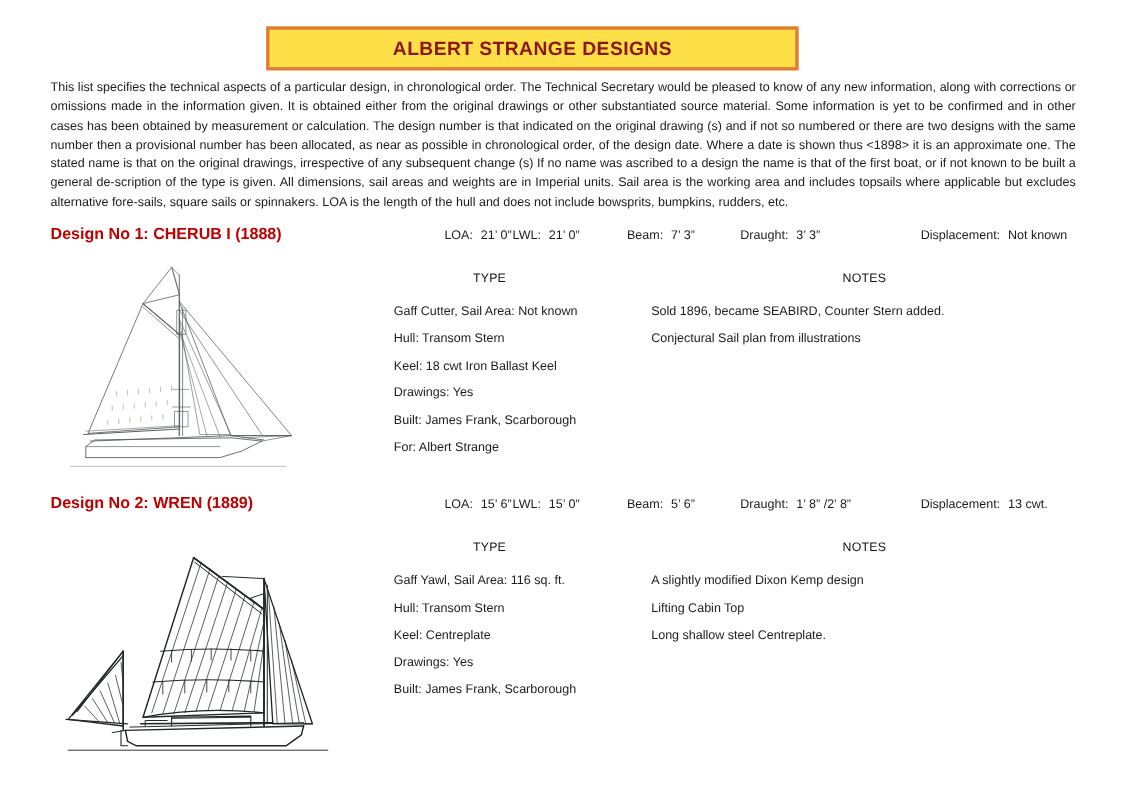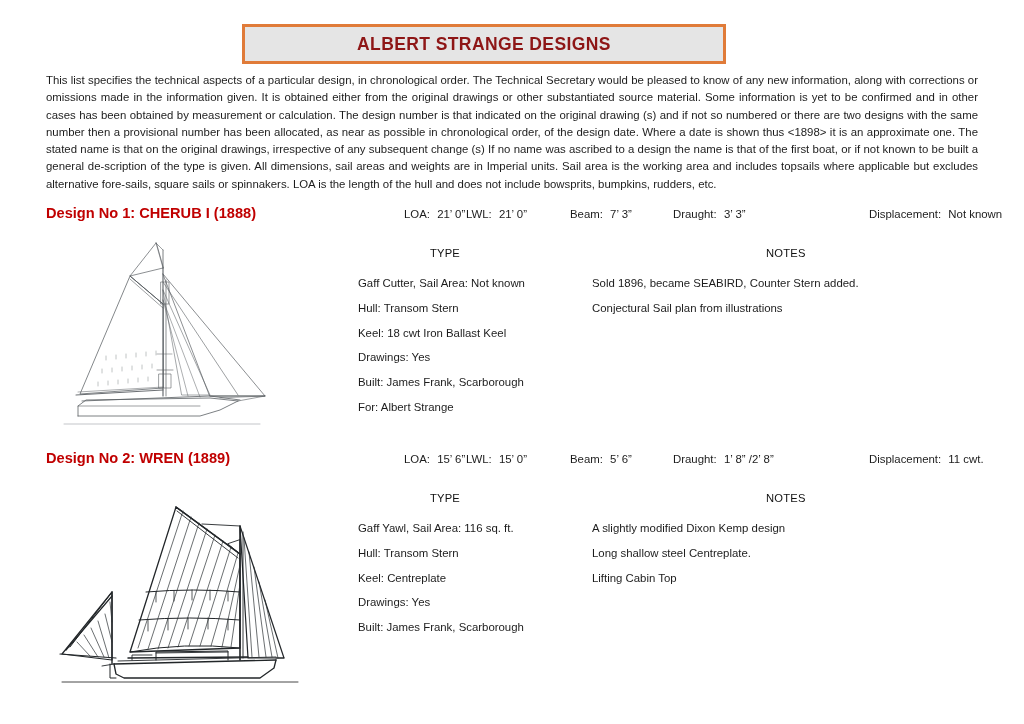--- a/index.html
+++ b/index.html
@@ -24,21 +24,21 @@
 
   
   .title-box {
     position: absolute;
     left: 242px;
     top: 24px;
     width: 484px;
     height: 40px;
     box-sizing: border-box;
     border: 3px solid #E07B39;
-    background: #e5e5e5;
+    background: #fde047;
     display: flex;
     align-items: center;
     justify-content: center;
   }
   .title-text {
     font-size: 17.5px;
     font-weight: bold;
     letter-spacing: 0.4px;
     color: #8E1616;
   }
@@ -83,21 +83,21 @@
     width: 650px;
     font-size: 11.4px;
     color: #1c1c1c;
     white-space: nowrap;
   }
   .spec-item { position: absolute; top: 0; }
   .spec-loa  { left: 0px; padding-left: 48px; }
   .spec-lwl  { left: 110px; }
   .spec-beam { left: 214px; }
   .spec-draught { left: 317px; }
-  .spec-disp { left: 488px; padding-left: 25px; }
+  .spec-disp { left: 456px; padding-left: 25px; }
   .spec-label { }
   .spec-value { }
 
   
   .col-head {
     position: absolute;
     font-size: 11.2px;
     font-weight: normal;
     color: #111;
     letter-spacing: 0.2px;
@@ -274,39 +274,39 @@
       <span class="spec-item spec-beam">
         <span class="spec-label" style="margin-right: 4px;">Beam:</span>
         <span class="spec-value">5’ 6”</span>
       </span>
       <span class="spec-item spec-draught">
         <span class="spec-label" style="margin-right: 4px;">Draught:</span>
         <span class="spec-value">1’ 8” /2’ 8”</span>
       </span>
       <span class="spec-item spec-disp">
         <span class="spec-label" style="margin-right: 4px;">Displacement:</span>
-        <span class="spec-value">11 cwt.</span>
+        <span class="spec-value">13 cwt.</span>
       </span>
     </div>
 
     <div class="col-head col-head-type">TYPE</div>
     <div class="col-head col-head-notes">NOTES</div>
 
     <div class="type-list">
       <div class="list-line">Gaff Yawl, Sail Area: 116 sq. ft.</div>
       <div class="list-line">Hull:   Transom Stern</div>
       <div class="list-line">Keel:   Centreplate</div>
       <div class="list-line">Drawings:  Yes</div>
       <div class="list-line">Built: James Frank, Scarborough</div>
     </div>
 
     <div class="notes-list">
       <div class="list-line">A slightly modified Dixon Kemp design</div>
+      <div class="list-line">Lifting Cabin Top</div>
       <div class="list-line">Long shallow steel Centreplate.</div>
-      <div class="list-line">Lifting Cabin Top</div>
     </div>
   </div>
 
   <div class="drawing drawing-2">
     <svg width="258" height="200" viewBox="0 0 258 200" fill="none" stroke="#222629" stroke-width="1.0" stroke-linecap="round" stroke-linejoin="round">
 
       <line x1="10" y1="190" x2="246" y2="190" stroke="#333" stroke-width="0.9"></line>
 
       <path d="M62,172 L64,182 L72,186 L208,186 L222,176 L224,168" stroke-width="1.3"></path>
       <path d="M62,172 L224,168" stroke-width="1.3"></path>

